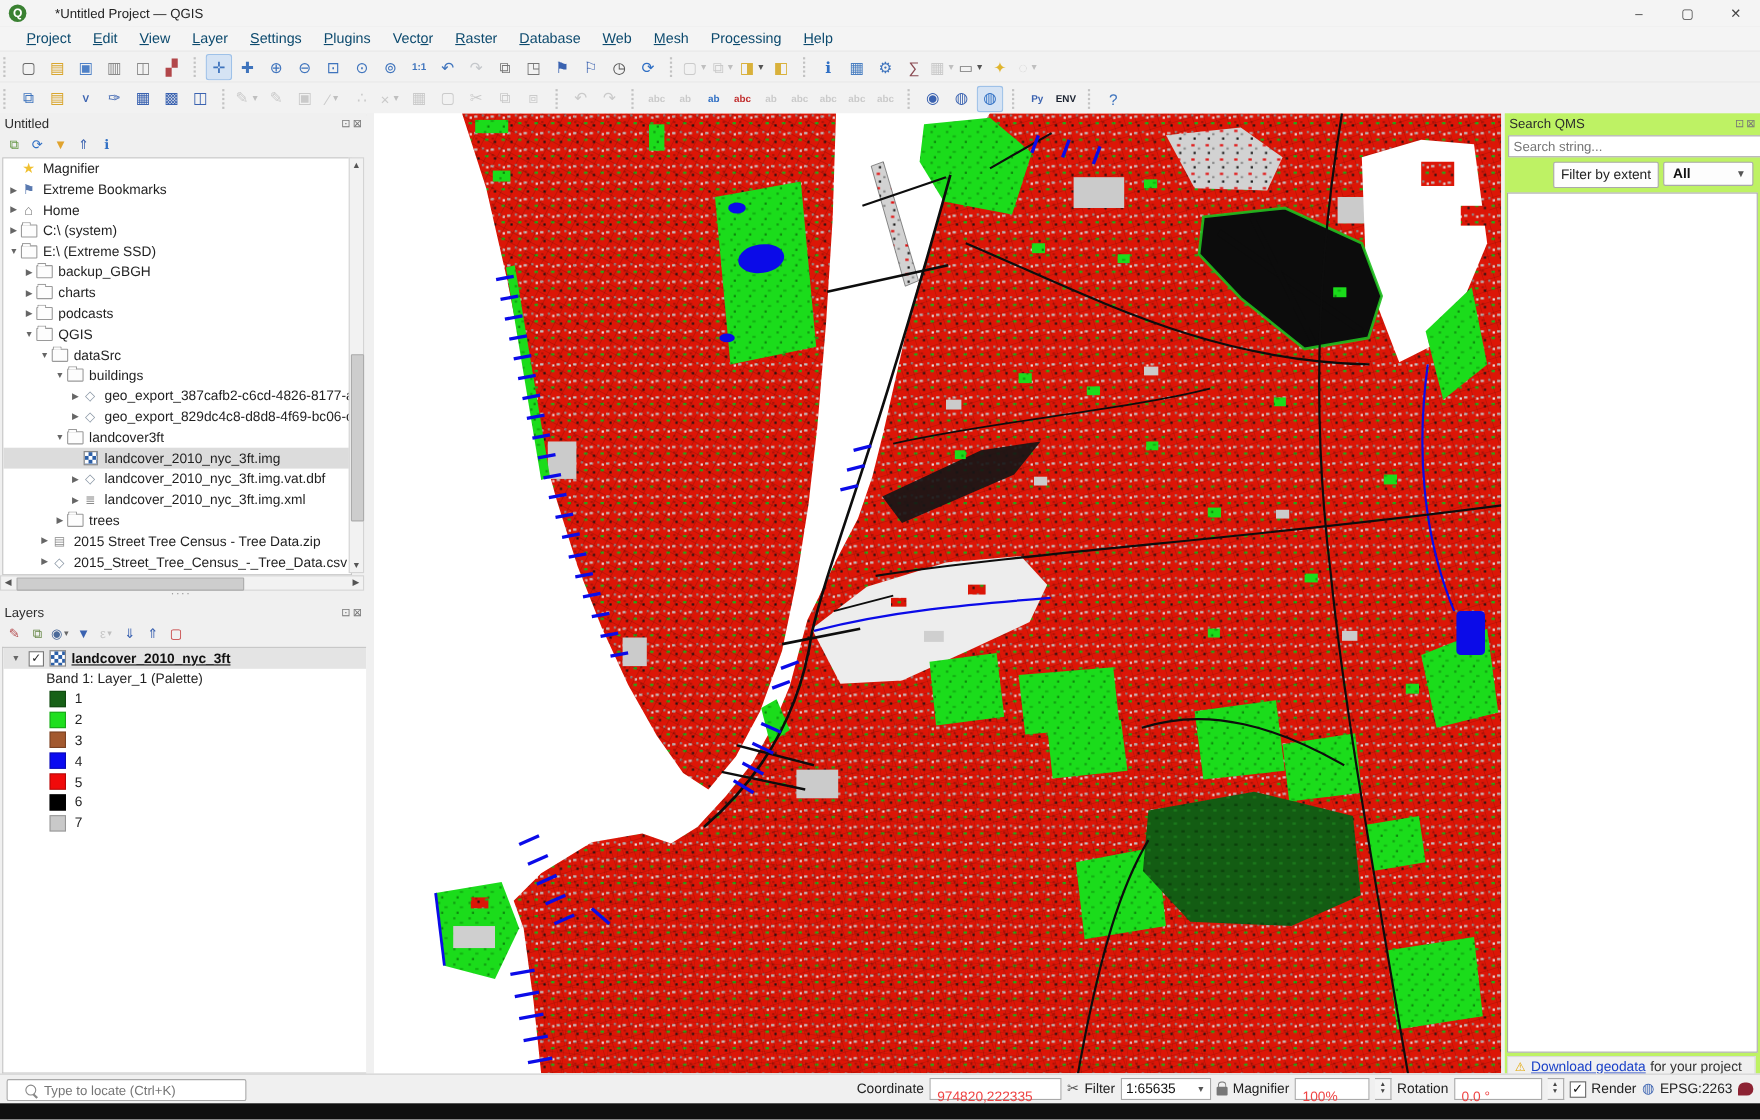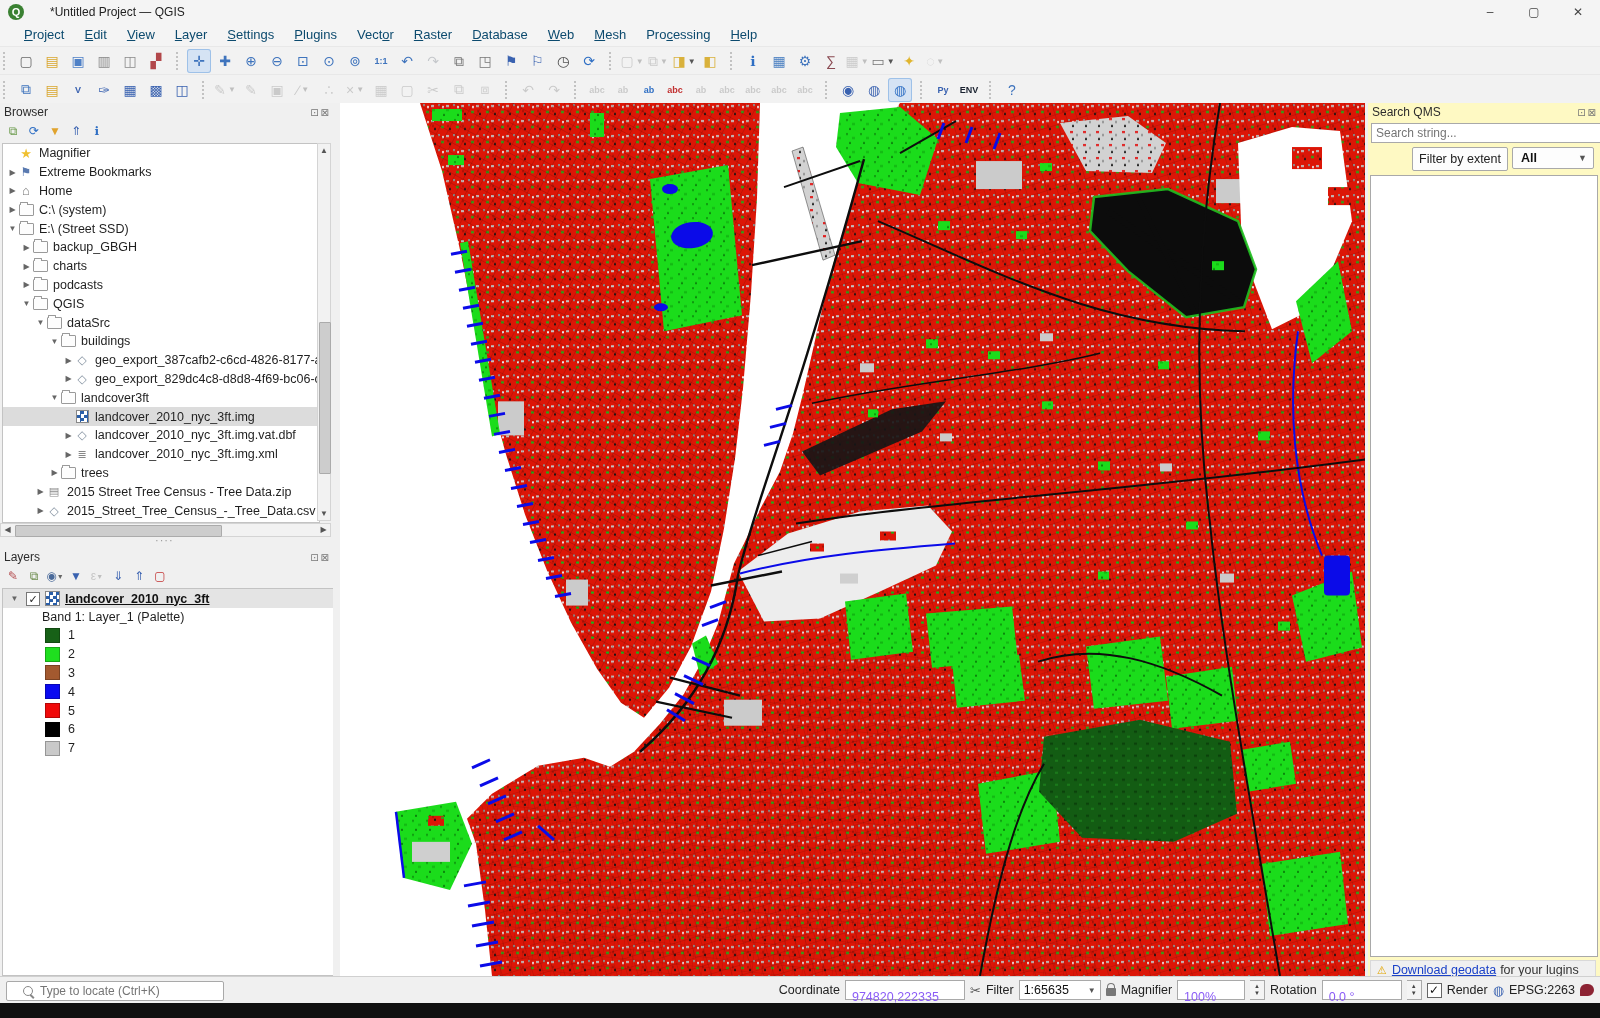--- a/index.html
+++ b/index.html
@@ -66,39 +66,39 @@
   .band-row{height:18px;display:flex;align-items:center;padding-left:39px;font-size:12.5px;color:#1f1f1f;}
   .pal-row{height:18.8px;display:flex;align-items:center;padding-left:42px;font-size:12.5px;color:#1f1f1f;}
   .pal-chip{width:13px;height:13px;margin-right:8px;border:1px solid rgba(0,0,0,.25);}
 
   
   #map-wrap{position:absolute;left:340px;top:103px;width:1025px;height:873px;background:#fff;overflow:hidden;}
   #splitL{position:absolute;left:333px;top:103px;width:7px;height:873px;background:#f0f0f0;}
   #splitR{position:absolute;left:1365px;top:103px;width:3px;height:873px;background:#f0f0f0;}
 
   
-  #qms-panel{position:absolute;left:1368px;top:103px;width:232px;height:873px;background:#fef9c3;}
+  #qms-panel{position:absolute;left:1368px;top:103px;width:232px;height:873px;background:#bef264;}
   #qms-search{position:absolute;left:3px;top:20px;width:222px;height:18px;border:1px solid #a9a9a9;font-size:12px;padding:0 4px;color:#444;font-family:inherit;background:#fff;}
   #qms-filter-btn{position:absolute;left:44px;top:44px;width:94px;height:22px;background:#fdfdfd;border:1px solid #a9a9a9;border-radius:2px;font-size:12.5px;display:flex;align-items:center;justify-content:center;color:#222;}
   #qms-combo{position:absolute;left:144px;top:44px;width:82px;height:22px;background:#fdfdfd;border:1px solid #a9a9a9;border-radius:2px;display:flex;align-items:center;font-size:12.5px;color:#111;font-weight:bold;padding-left:8px;box-sizing:border-box;}
   #qms-combo .dd{margin-left:auto;margin-right:6px;font-size:9px;color:#555;font-weight:normal;}
   #qms-list{position:absolute;left:2px;top:72px;width:226px;height:780px;background:#fff;border:1px solid #a9a9a9;}
   #qms-link-row{position:absolute;left:2px;top:857px;width:226px;height:20px;background:#f0f0f0;border:1px solid #d9d9d9;display:flex;align-items:center;font-size:12.5px;padding-left:6px;box-sizing:border-box;}
   #qms-link-row .warn{color:#e2a500;font-size:11px;margin-right:5px;}
   #qms-link{color:#1a41c8;text-decoration:underline;margin-right:4px;}
 
   
   #statusbar{position:absolute;left:0;top:976px;width:1600px;height:27px;background:#f0f0f0;border-top:1px solid #d0d0d0;display:flex;align-items:center;}
   #locator{position:absolute;left:6px;top:4px;width:200px;height:18px;border:1px solid #a9a9a9;border-radius:2px;background:#fff;display:flex;align-items:center;padding-left:16px;}
   .mag-icon{width:8px;height:8px;border:1.6px solid #888;border-radius:50%;position:relative;margin-right:5px;flex:none;}
   .mag-icon:after{content:"";position:absolute;left:7px;top:7px;width:5px;height:1.6px;background:#888;transform:rotate(45deg);transform-origin:0 0;}
   #locator input{border:none;outline:none;font-size:12px;color:#777;width:160px;font-family:inherit;background:transparent;}
   #status-right{position:absolute;right:6px;top:3px;height:20px;display:flex;align-items:center;gap:5px;font-size:12.5px;color:#222;}
   .sb-box{height:18px;border:1px solid #a9a9a9;background:#fff;display:flex;align-items:center;padding:0 4px;font-size:12.5px;color:#111;}
-  .sb-box input{border:none;outline:none;width:100%;font-size:12.5px;font-family:inherit;color:#8b5cf6;background:transparent;text-align:left;margin-top:14px;}
+  .sb-box input{border:none;outline:none;width:100%;font-size:12.5px;font-family:inherit;color:#ef4444;background:transparent;text-align:left;margin-top:14px;}
   .spin{display:flex;flex-direction:column;justify-content:center;width:14px;height:18px;border:1px solid #a9a9a9;border-left:none;background:#f4f4f4;font-size:6px;color:#444;line-height:7px;text-align:center;}
   .sb-icon{font-size:13px;color:#555;}
   .lock-icon{width:10px;height:8px;background:#777;border-radius:1px;position:relative;margin-top:4px;}
   .lock-icon:before{content:"";position:absolute;left:1px;top:-5px;width:6px;height:5px;border:1.6px solid #777;border-bottom:none;border-radius:4px 4px 0 0;}
   .cb-render{width:13px;height:13px;border:1px solid #666;background:#fff;font-size:12px;line-height:12px;text-align:center;color:#111;}
   .balloon{width:14px;height:12px;background:#8c2333;border-radius:7px 7px 7px 1px;}
   #bottom-strip{position:absolute;left:0;top:1003px;width:1600px;height:15px;background:#101010;}
 </style>
 </head>
 <body>
@@ -382,21 +382,21 @@
         <div class="tbtn" style="color: rgb(63, 116, 189);">
           <span>?</span>
         </div>
       </div>
     </div>
 
   <div id="left-col">
 
     <div id="browser-panel">
       <div class="panel-hdr">
-        <span>Browser</span>
+        <span>Untitled</span>
         <span class="pbtns">
           <span>⊡</span>
           <span>⊠</span>
         </span>
       </div>
       <div class="ptoolbar" id="browser-toolbar">
           <span class="ptbtn" style="color: rgb(106, 154, 74);">⧉</span>
           <span class="ptbtn" style="color: rgb(47, 111, 196);">⟳</span>
           <span class="ptbtn" style="color: rgb(224, 163, 46);">▼</span>
           <span class="ptbtn" style="color: rgb(58, 98, 176);">⇑</span>
@@ -429,21 +429,21 @@
             <span class="tree-icon">
               <span class="icon-folder"></span>
             </span>
             <span>C:\ (system)</span>
           </div>
           <div class="tree-row" style="padding-left: 4px;">
             <span class="tree-expander">▼</span>
             <span class="tree-icon">
               <span class="icon-folder"></span>
             </span>
-            <span>E:\ (Street SSD)</span>
+            <span>E:\ (Extreme SSD)</span>
           </div>
           <div class="tree-row" style="padding-left: 18px;">
             <span class="tree-expander">▶</span>
             <span class="tree-icon">
               <span class="icon-folder"></span>
             </span>
             <span>backup_GBGH</span>
           </div>
           <div class="tree-row" style="padding-left: 18px;">
             <span class="tree-expander">▶</span>
@@ -829,21 +829,21 @@
     <input id="qms-search" placeholder="Search string..." style="">
     <div id="qms-filter-btn">Filter by extent</div>
     <div id="qms-combo">
       <span>All</span>
         <span class="dd">▼</span>
     </div>
     <div id="qms-list"></div>
     <div id="qms-link-row">
       <span class="warn">⚠</span>
       <span id="qms-link">Download geodata</span>
-      <span>for your lugins</span>
+      <span>for your project</span>
     </div>
   </div>
 
   <div id="statusbar">
     <div id="locator">
       <span class="mag-icon"></span>
       <input placeholder="Type to locate (Ctrl+K)" style="">
     </div>
     <div id="status-right">
       <span>Coordinate</span>

